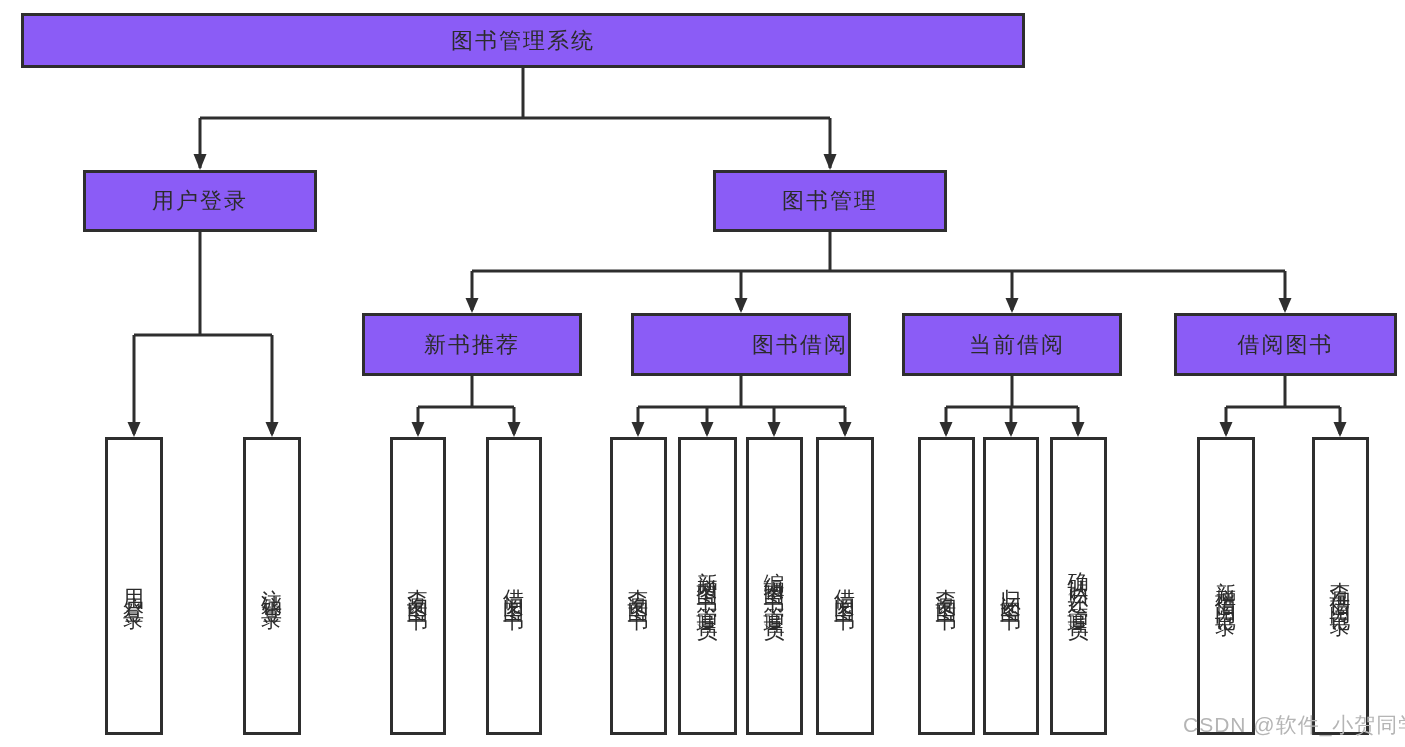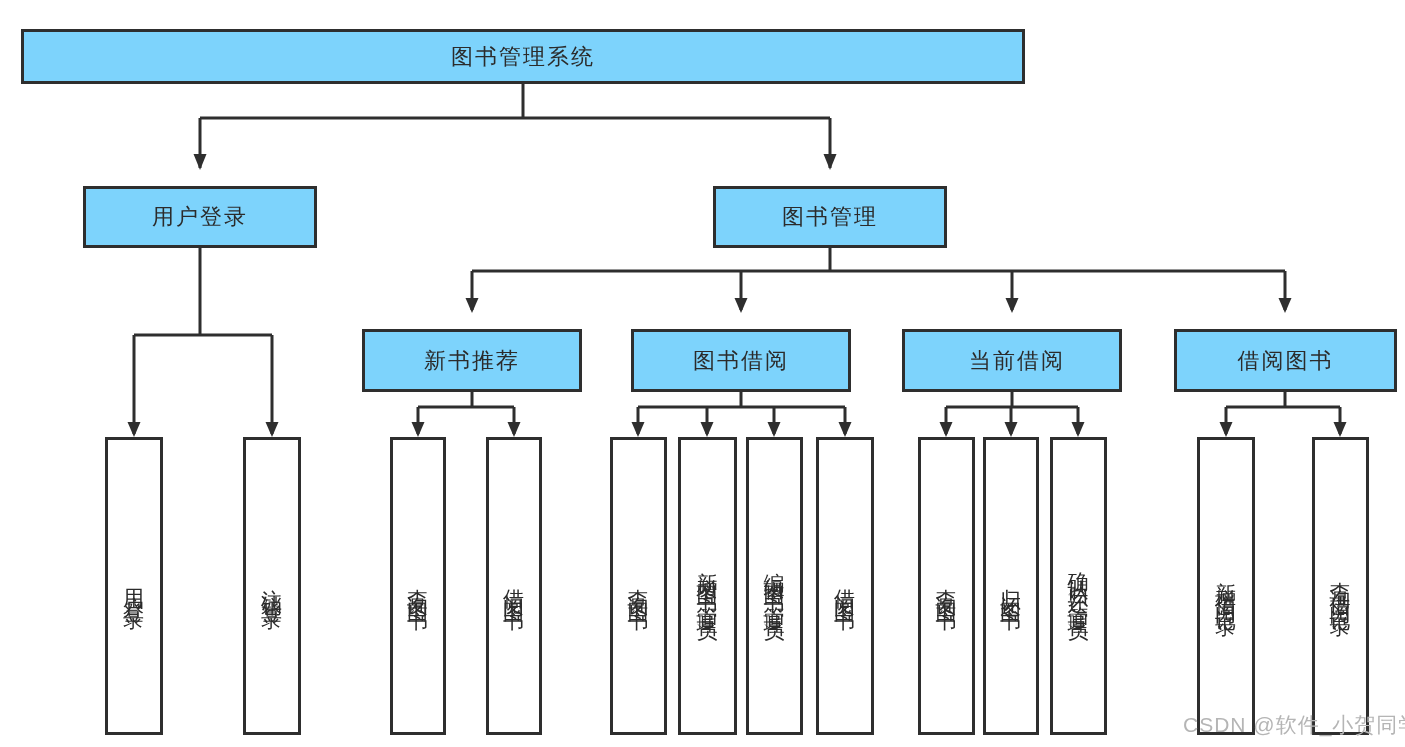--- a/index.html
+++ b/index.html
@@ -8,27 +8,26 @@
     width:1405px;height:747px;
     background:#ffffff;
     font-family:"Liberation Sans","DejaVu Sans",sans-serif;
     color:#2b2b2b;
     overflow:hidden;
   }
   .wires{position:absolute;left:0;top:0;width:1405px;height:747px;}
   .node{
     position:absolute;
     border:3px solid #2e2e2e;
-    background:#7dd3fc;
+    background:#8b5cf6;
     display:flex;align-items:center;justify-content:center;
     box-sizing:border-box;
     font-size:22px;
     letter-spacing:2px;
     z-index:2;
-    margin-top:16px;
   }
   .leaf{
     position:absolute;
     top:437px;height:298px;
     border:3px solid #2e2e2e;
     background:#ffffff;
     display:flex;align-items:center;justify-content:center;
     box-sizing:border-box;
     z-index:2;
   }
@@ -40,21 +39,21 @@
     line-height:1;
     white-space:nowrap;
   }
   
   .n-root{left:21px;top:13px;width:1004px;height:55px;}
   
   .n-userlogin{left:83px;top:170px;width:234px;height:62px;}
   .n-bookmgmt{left:713px;top:170px;width:234px;height:62px;font-family:Liberation Mono, monospace;}
   
   .n-newbook{left:362px;top:313px;width:220px;height:63px;}
-  .n-borrow{left:631px;top:313px;width:220px;height:63px;}
+  .n-borrow{left:631px;top:313px;width:220px;height:63px;justify-content:flex-end;}
   .n-current{left:902px;top:313px;width:220px;height:63px;padding-left:10px;}
   .n-records{left:1174px;top:313px;width:223px;height:63px;}
   
   .lf-a1{left:105px;width:58px;}
   .lf-a2{left:243px;width:58px;}
   .lf-b1{left:390px;width:56px;}
   .lf-b2{left:486px;width:56px;}
   .lf-c1{left:610px;width:57px;}
   .lf-c2{left:678px;width:59px;}
   .lf-c3{left:746px;width:57px;}

